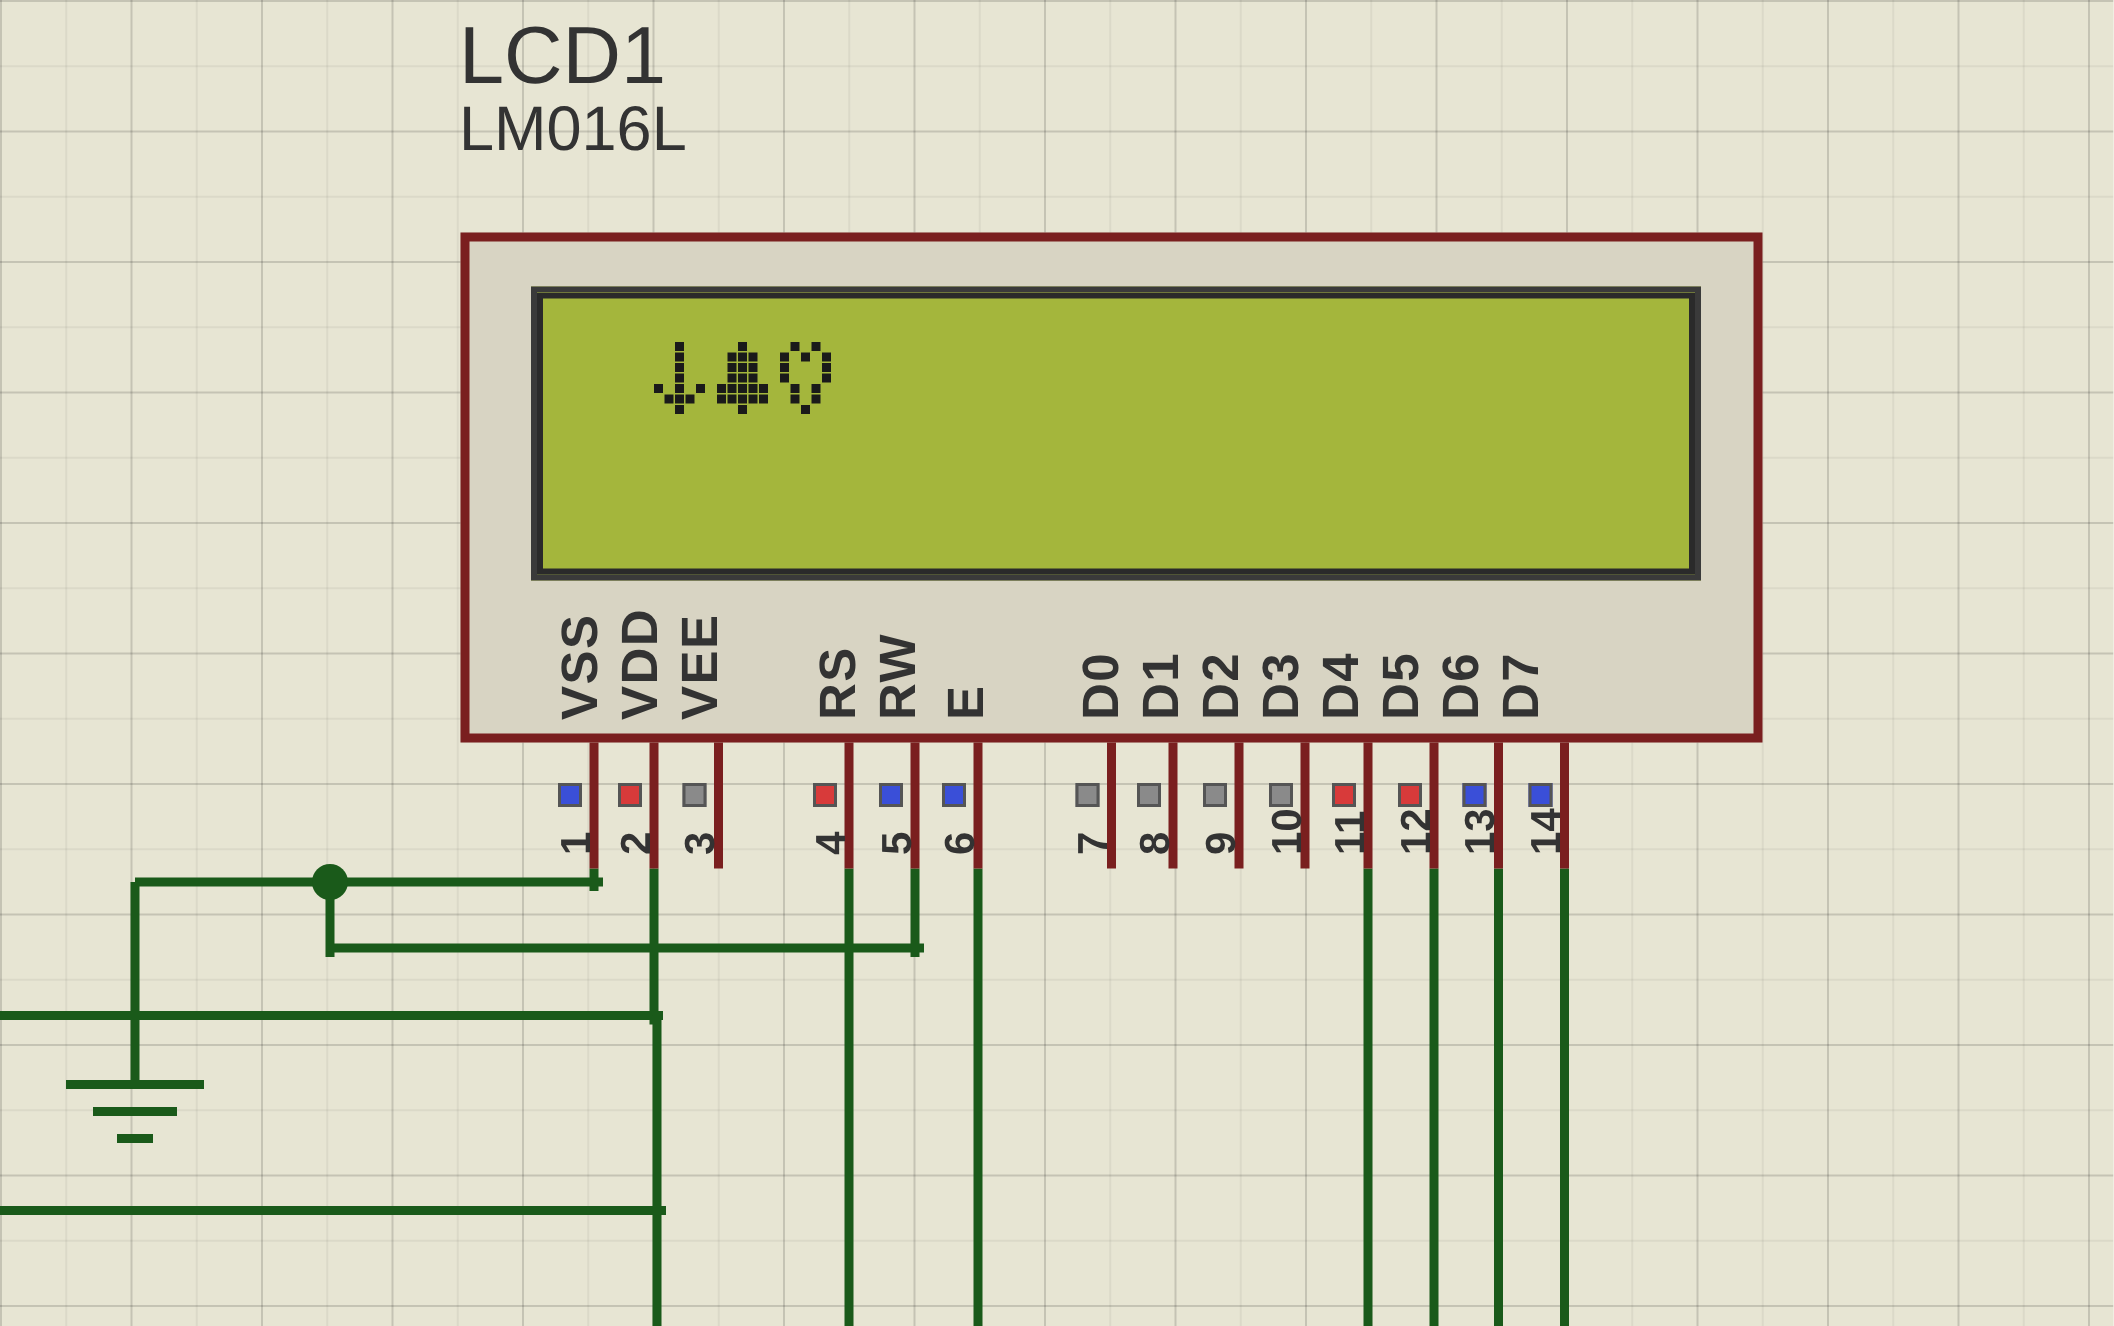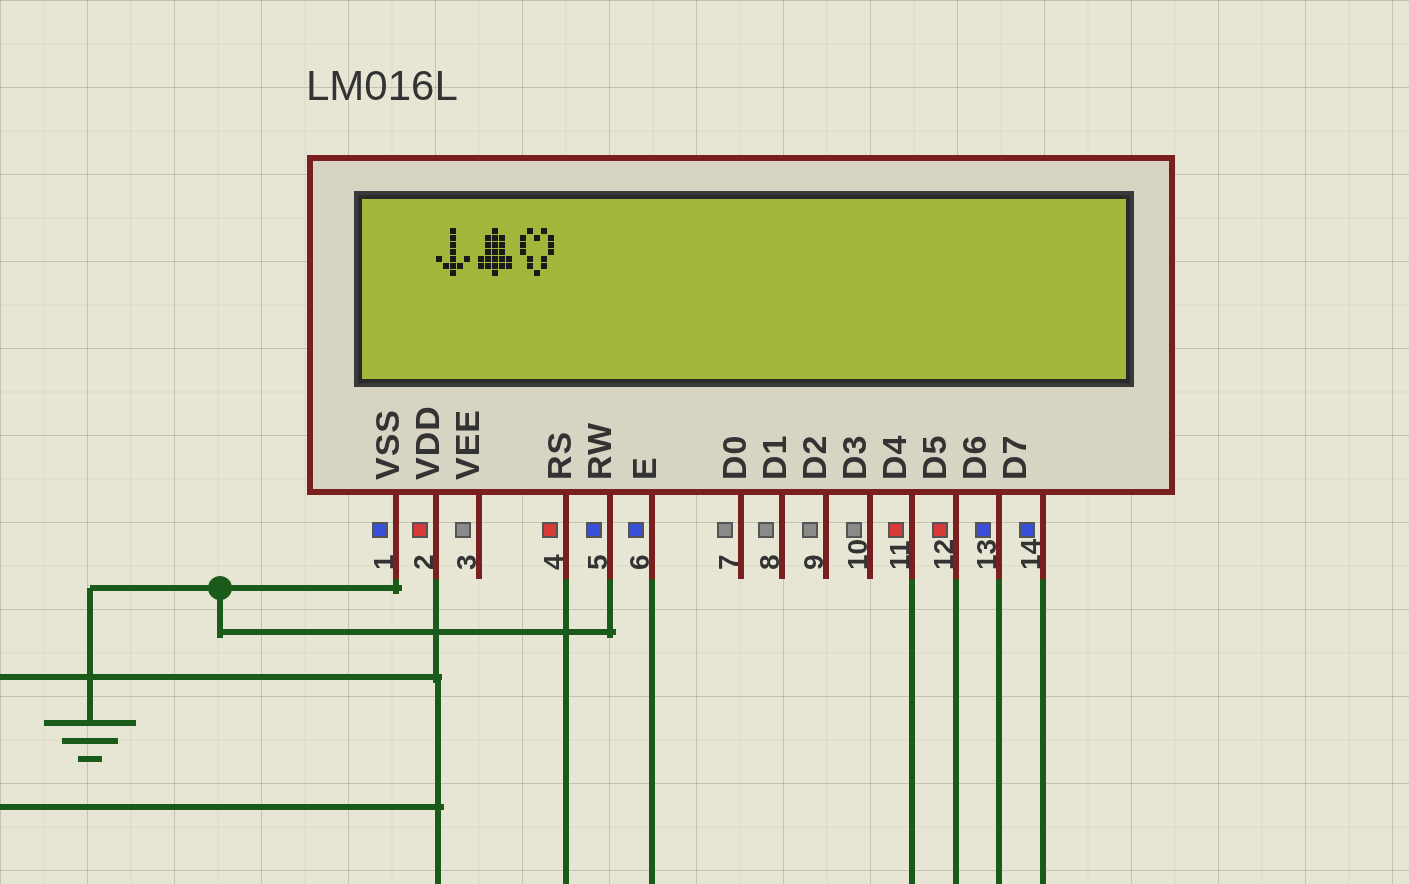--- a/index.html
+++ b/index.html
@@ -94,20 +94,21 @@
     border-radius: 50%;
     background: #1a5a1a;
     transform: translate(-50%, -50%);
   }
 </style>
 </head>
 <body>
 
 <div class="canvas">
 
+  <div class="title">LCD1</div>
   <div class="subtitle">LM016L</div>
 
   <div id="wires-layer">
       <div class="wire" style="left: 393px; top: 579px; width: 6px; height: 15px;"></div>
       <div class="wire" style="left: 90px; top: 585px; width: 312px; height: 6px;"></div>
       <div class="wire" style="left: 87px; top: 588px; width: 6px; height: 138px;"></div>
       <div class="wire" style="left: 44px; top: 720px; width: 92px; height: 6px;"></div>
       <div class="wire" style="left: 62px; top: 738px; width: 56px; height: 6px;"></div>
       <div class="wire" style="left: 78px; top: 756px; width: 24px; height: 6px;"></div>
       <div class="wire-node" style="left: 220px; top: 588px;"></div>

